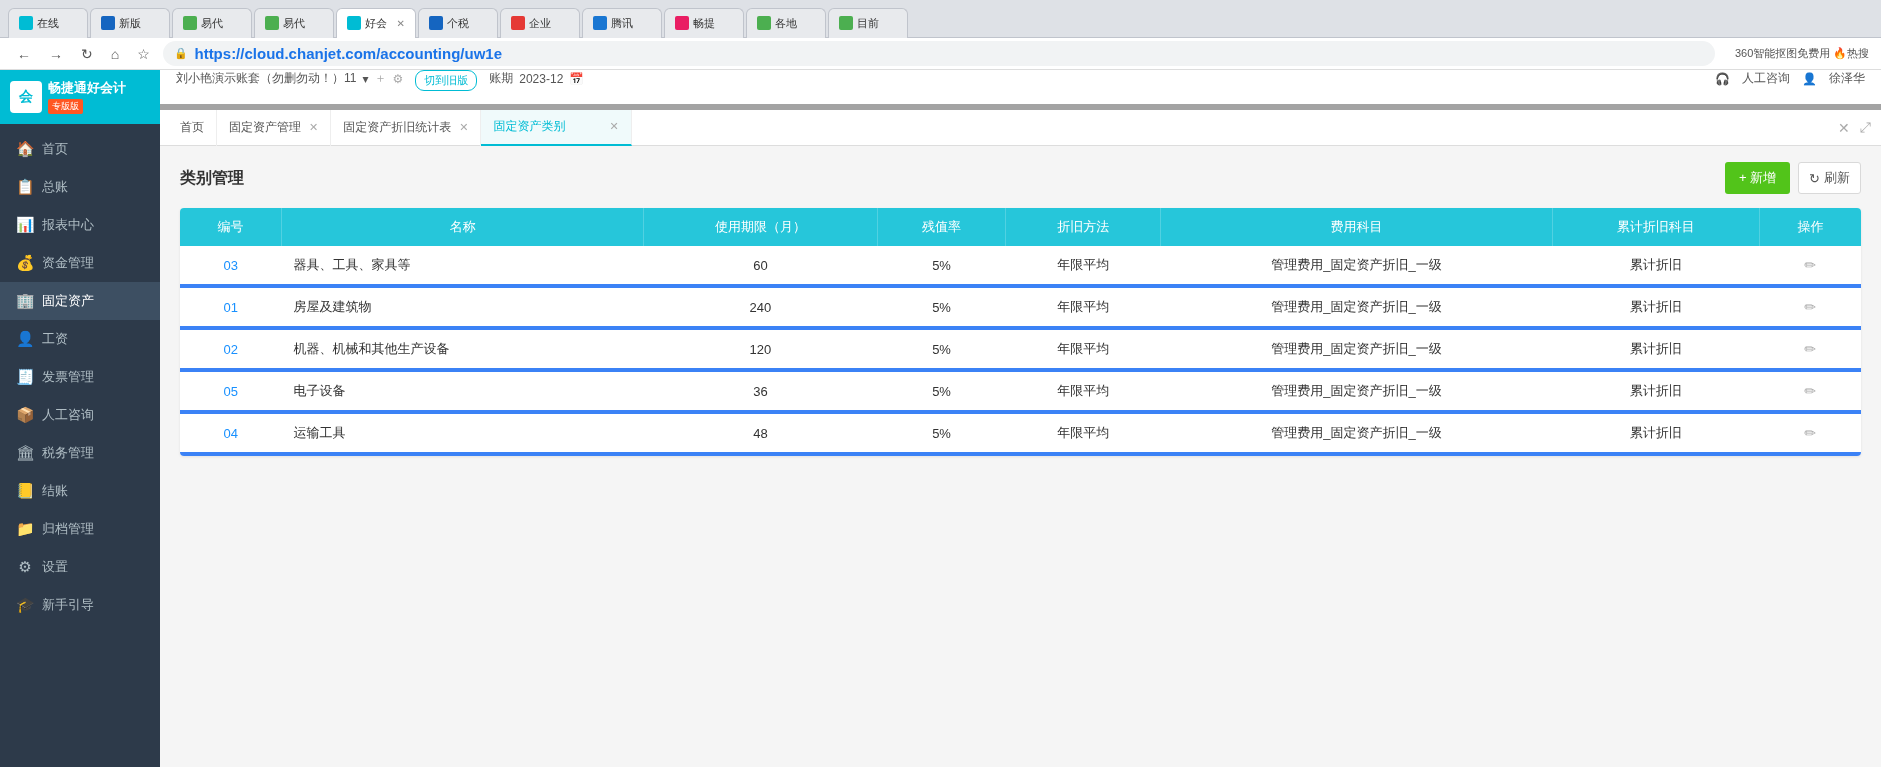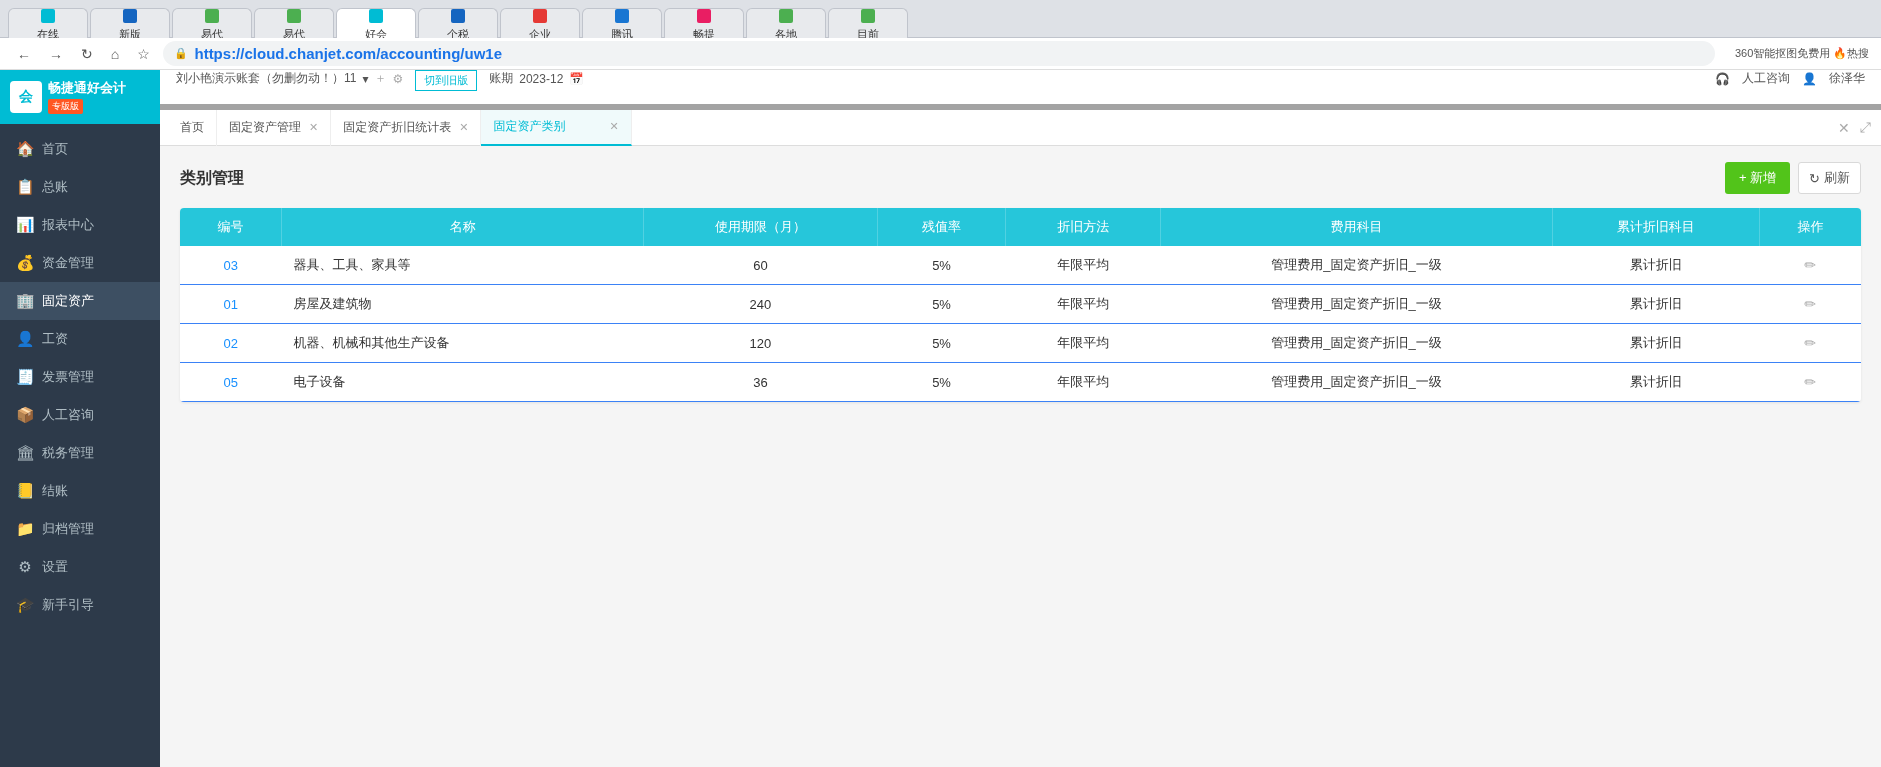--- a/index.html
+++ b/index.html
@@ -1,21 +1,21 @@
 <!DOCTYPE html>
 <html><head>
   <meta charset="utf-8">
   <style>
     * { box-sizing: border-box; margin: 0; padding: 0; }
     body { font-family: 'Microsoft YaHei', Arial, sans-serif; font-size: 13px; background: #f0f2f5; overflow: hidden; }
 
     
     .browser-chrome { background: #dee1e6; height: 38px; display: flex; align-items: center; padding: 0 8px; gap: 4px; border-bottom: 1px solid #c0c4cc; }
     .browser-tabs { display: flex; align-items: flex-end; height: 38px; overflow: hidden; }
-    .browser-tab { display: flex; align-items: center; padding: 0 10px; height: 30px; background: #e8eaed; border-radius: 6px 6px 0 0; font-size: 11px; color: #333; border: 1px solid #c0c4cc; border-bottom: none; margin-right: 2px; white-space: nowrap; gap: 4px; cursor: pointer; min-width: 80px; max-width: 140px; flex-direction: column; }
+    .browser-tab { display: flex; align-items: center; padding: 0 10px; height: 30px; background: #e8eaed; border-radius: 6px 6px 0 0; font-size: 11px; color: #333; border: 1px solid #c0c4cc; border-bottom: none; margin-right: 2px; white-space: nowrap; gap: 4px; cursor: pointer; min-width: 80px; max-width: 140px; }
     .browser-tab.active { background: #fff; }
     .browser-tab .tab-close { color: #888; font-size: 10px; margin-left: auto; cursor: pointer; }
     .tab-favicon { width: 14px; height: 14px; border-radius: 2px; display: inline-block; flex-shrink: 0; }
 
     
     .address-bar { background: #fff; height: 32px; display: flex; align-items: center; padding: 0 12px; gap: 8px; border-bottom: 1px solid #ddd; }
     .nav-btn { background: none; border: none; cursor: pointer; color: #555; font-size: 14px; padding: 2px 5px; }
     .url-bar { flex: 1; background: #f1f3f4; border: none; border-radius: 16px; padding: 4px 12px; font-size: 12px; color: #333; display: flex; align-items: center; gap: 6px; }
     .url-text { flex: 1; font-size: 15px; color: #1a73e8; font-weight: bold; }
     .search-area { display: flex; align-items: center; gap: 6px; font-size: 11px; color: #555; margin-left: 12px; }
@@ -35,21 +35,21 @@
     .sidebar-item.active { background: #3d4f62; color: #fff; }
     .sidebar-item .icon { font-size: 15px; width: 18px; text-align: center; }
 
     
     .main-content { flex: 1; display: flex; flex-direction: column; background: #f5f5f5; overflow: hidden; }
 
     
     .top-bar { background: #fff; height: 40px; display: flex; align-items: flex-start; padding: 0 16px; border-bottom: 6px solid #a3a3a3; gap: 12px; }
     .company-info { display: flex; align-items: center; gap: 6px; font-size: 12px; color: #555; }
     .period-info { display: flex; align-items: center; gap: 6px; font-size: 12px; color: #555; }
-    .switch-btn { border: 1px solid #00bcd4; color: #00bcd4; background: #fff; border-radius: 0; padding: 2px 8px; font-size: 11px; cursor: pointer; }
+    .switch-btn { border: 1px solid #00bcd4; color: #00bcd4; background: #fff; border-radius: 9px; padding: 2px 8px; font-size: 11px; cursor: pointer; }
     .top-bar-right { margin-left: auto; display: flex; align-items: center; gap: 12px; font-size: 12px; color: #555; }
 
     
     .tab-bar { background: #fff; display: flex; align-items: center; height: 36px; border-bottom: 1px solid #ddd; padding: 0 8px; }
     .page-tab { display: flex; align-items: center; gap: 4px; padding: 0 12px; height: 36px; font-size: 12px; color: #555; border-right: 1px solid #eee; cursor: pointer; white-space: nowrap; }
     .page-tab.active { color: #00bcd4; border-bottom: 2px solid #00bcd4; background: #f0fafb; gap: 40px; }
     .page-tab .close-btn { color: #aaa; font-size: 11px; cursor: pointer; margin-left: 4px; }
     .tab-bar-right { margin-left: auto; display: flex; gap: 6px; }
     .icon-btn { background: none; border: none; cursor: pointer; color: #aaa; font-size: 14px; padding: 2px; }
 
@@ -60,21 +60,21 @@
     .page-title { font-size: 16px; font-weight: 600; color: #333; }
     .header-actions { display: flex; gap: 8px; }
     .btn-add { background: #52c41a; color: #fff; border: none; border-radius: 3px; padding: 6px 14px; font-size: 13px; cursor: pointer; display: flex; align-items: center; gap: 4px; }
     .btn-refresh { background: #fff; color: #555; border: 1px solid #d9d9d9; border-radius: 3px; padding: 6px 10px; font-size: 13px; cursor: pointer; display: flex; align-items: center; gap: 4px; }
 
     
     .data-table { width: 100%; border-collapse: collapse; background: #fff; border-radius: 4px; overflow: hidden; box-shadow: 0 1px 3px rgba(0,0,0,0.08); }
     .data-table thead tr { background: #26c6da; }
     .data-table thead th { color: #fff; padding: 10px 12px; text-align: center; font-weight: 500; font-size: 13px; border-right: 1px solid rgba(255,255,255,0.2); }
     .data-table thead th:last-child { border-right: none; }
-    .data-table tbody tr { border-bottom: 1px solid #3b82f6; }
+    .data-table tbody tr { border-bottom: 4px solid #3b82f6; }
     .data-table tbody td { padding: 10px 12px; color: #333; font-size: 13px; text-align: center; }
     .data-table tbody td.code { color: #1890ff; }
     .data-table tbody td.name { text-align: left; }
     .edit-icon { color: #aaa; cursor: pointer; font-size: 14px; }
   </style>
 </head>
 <body>
 
 <div class="browser-chrome">
   <div class="browser-tabs">
@@ -312,18 +312,28 @@
             <tr>
     <td class="code">05</td>
     <td class="name">电子设备</td>
     <td>36</td>
     <td>5%</td>
     <td>年限平均</td>
     <td>管理费用_固定资产折旧_一级</td>
     <td>累计折旧</td>
     <td><span class="edit-icon">✏</span></td>
   </tr>
+            <tr>
+    <td class="code">04</td>
+    <td class="name">运输工具</td>
+    <td>48</td>
+    <td>5%</td>
+    <td>年限平均</td>
+    <td>管理费用_固定资产折旧_一级</td>
+    <td>累计折旧</td>
+    <td><span class="edit-icon">✏</span></td>
+  </tr>
           </tbody>
       </table>
 
     </div>
   </div>
 </div>
 
 </body></html>

